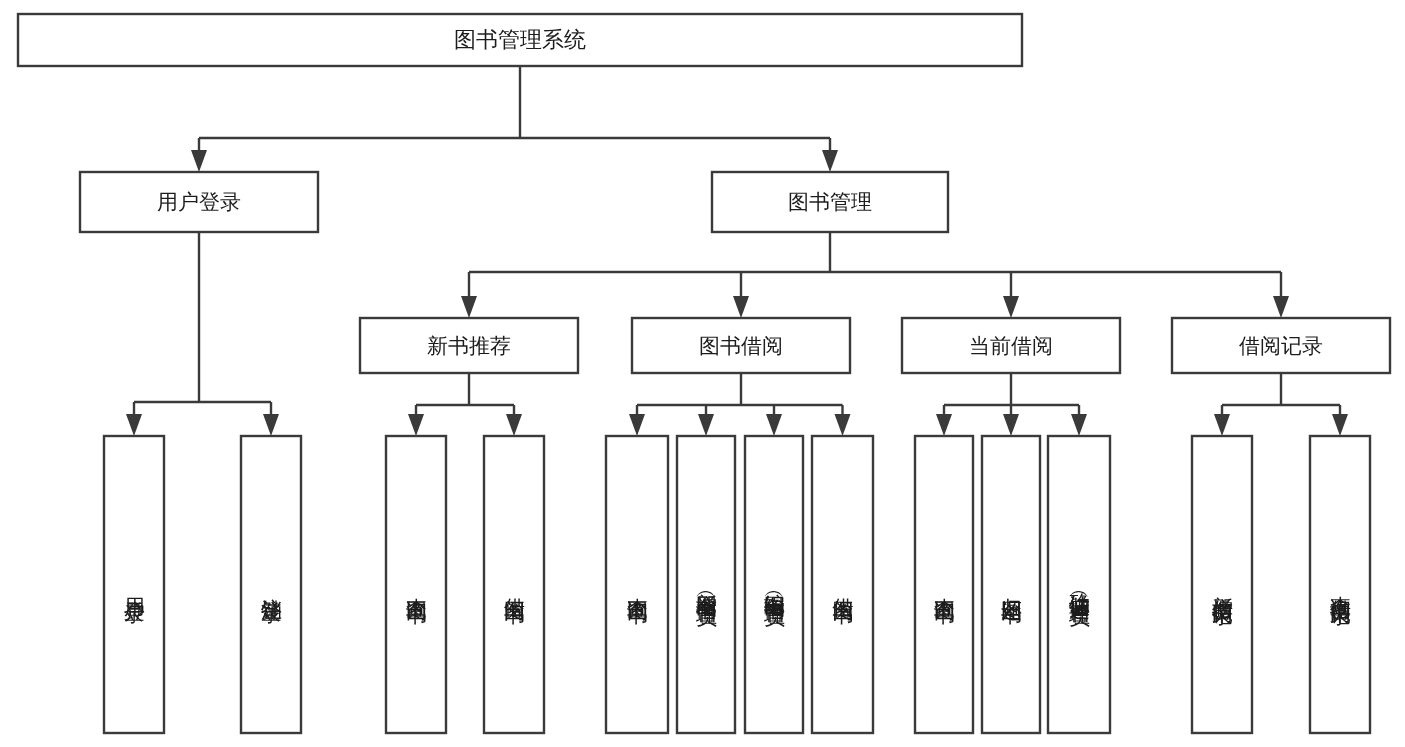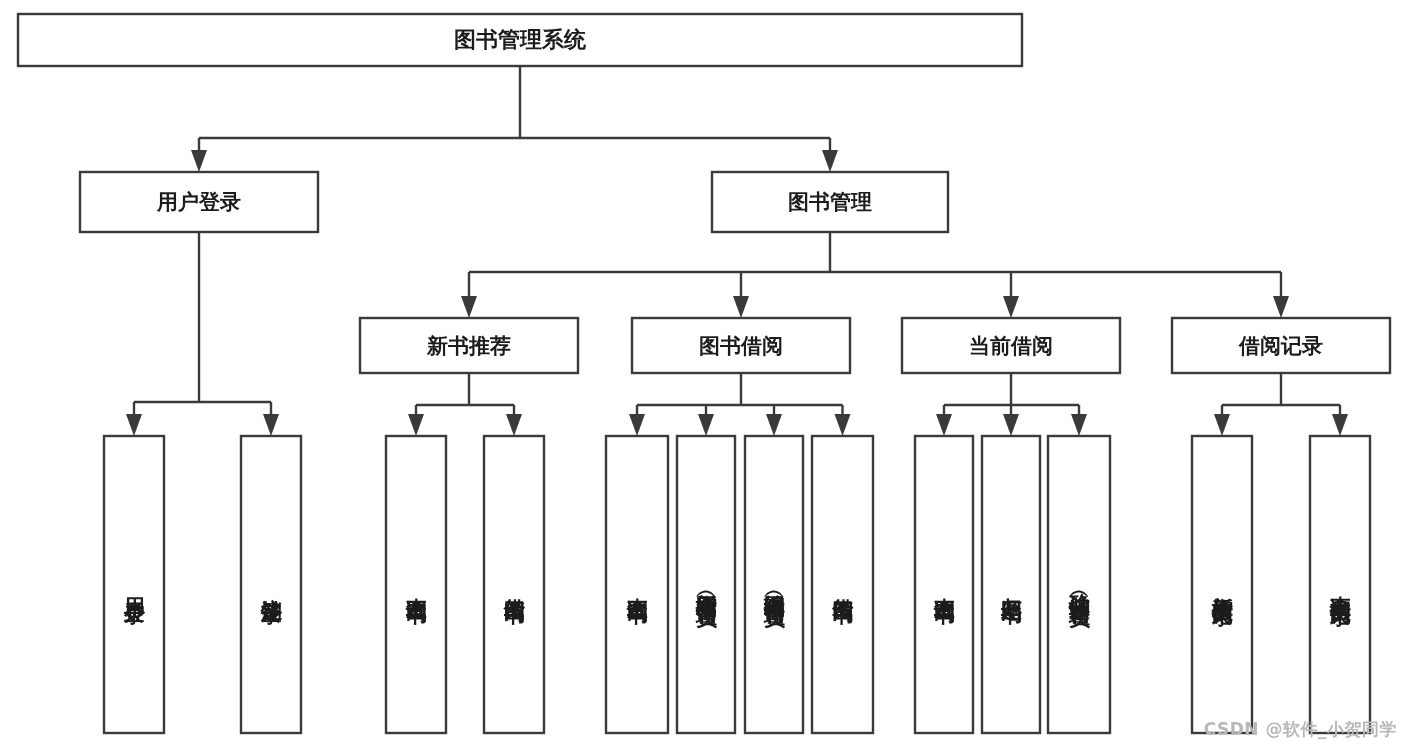--- a/index.html
+++ b/index.html
@@ -12,21 +12,20 @@
     width: 1405px;
     height: 747px;
     font-family: "DejaVu Sans", "Liberation Sans", sans-serif;
     overflow: hidden;
   }
   #diagram-root {
     position: relative;
     width: 1405px;
     height: 747px;
     background: #ffffff;
-    font-weight: bold;
   }
   svg#flow-svg {
     position: absolute;
     left: 0;
     top: 0;
     width: 1405px;
     height: 747px;
     display: block;
   }
   .node-box {
@@ -226,14 +225,13 @@
       <div class="leaf-label-wrap" style="left: 1048px; top: 436px; width: 62px; height: 297px;">
         <span class="leaf-label">确认归还（管理员）</span>
       </div>
       <div class="leaf-label-wrap" style="left: 1192px; top: 436px; width: 60px; height: 297px;">
         <span class="leaf-label">新增借阅记录</span>
       </div>
       <div class="leaf-label-wrap" style="left: 1310px; top: 436px; width: 60px; height: 297px;">
         <span class="leaf-label">查询借阅记录</span>
       </div>
     </div>
-  <div class="watermark">CSDN @软件_小贺同学</div>
 </div>
 
 </body></html>

